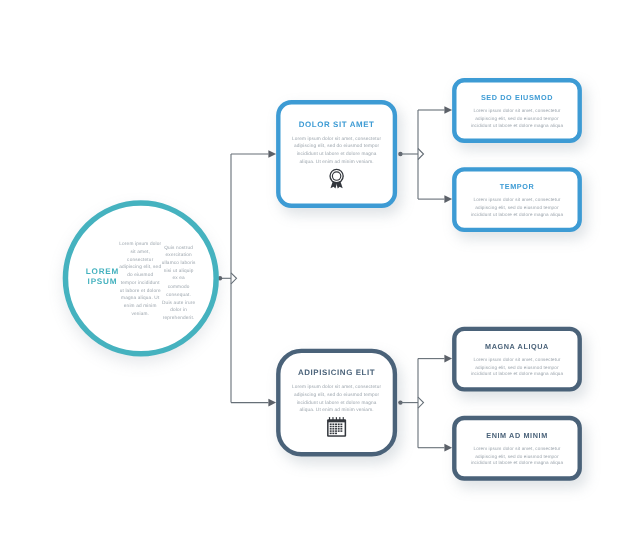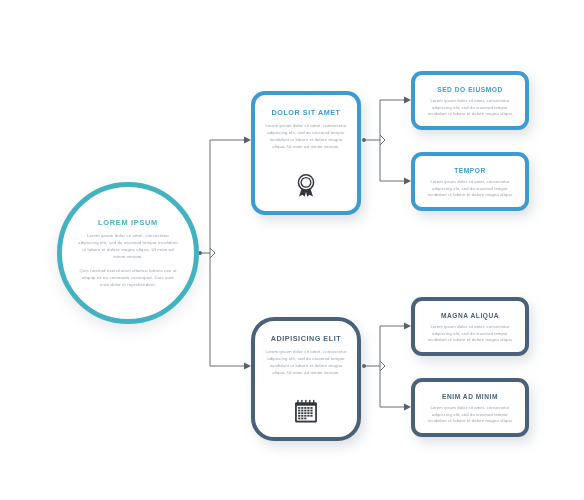--- a/index.html
+++ b/index.html
@@ -36,21 +36,22 @@
     position: absolute;
     left: 57px;
     top: 182px;
     width: 142px;
     height: 142px;
     border-radius: 50%;
     border: 5px solid #45b2bf;
     background: #ffffff;
     box-sizing: border-box;
     display: flex;
-    flex-direction: column;
+    flex-direction: row;
+    align-items: center;
     justify-content: center;
     padding: 6px 16px;
     box-shadow: 0 6px 14px rgba(120,135,150,0.18);
   }
   .circle-title {
     color: #45b2bf;
     font-size: 7.4px;
     font-weight: bold;
     letter-spacing: 0.7px;
     text-align: center;
@@ -89,21 +90,21 @@
   }
   .node-body {
     color: #9aa3ab;
     text-align: center;
     letter-spacing: 0.12px;
   }
 
   
   .node-main {
     width: 110px;
-    height: 124px;
+    height: 98px;
     border-radius: 14px;
     padding: 13px 9px 9px 9px;
     justify-content: flex-start;
   }
   .node-main .node-title { font-size: 7.2px; margin-bottom: 6px; }
   .node-main .node-body  { font-size: 4.3px; line-height: 1.62; }
   .node-main.blue  .node-title { color: #3d9bd4; }
   .node-main.slate .node-title { color: #4a6279; }
 
   

